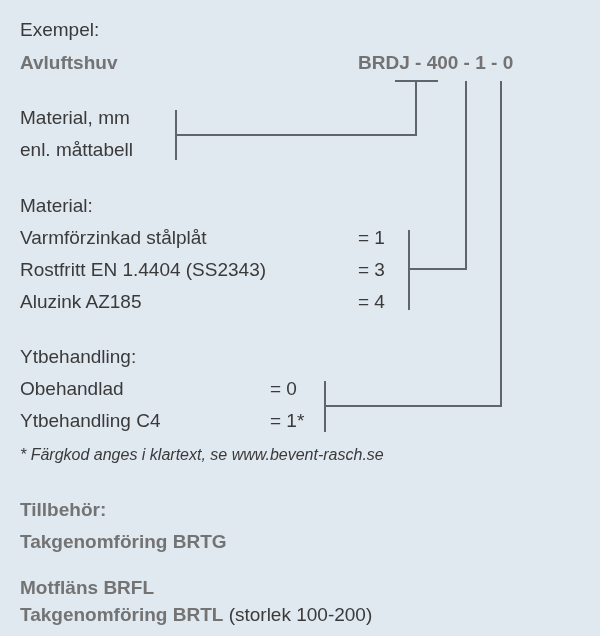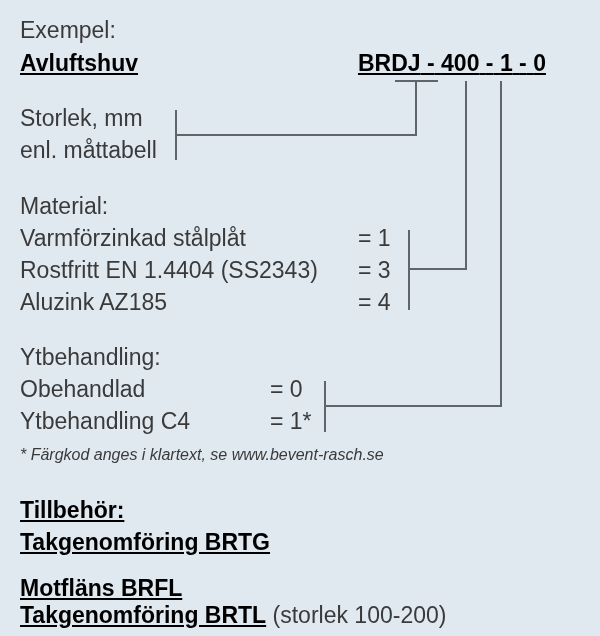--- a/index.html
+++ b/index.html
@@ -4,22 +4,22 @@
 <style>
   html, body { margin: 0; padding: 0; }
   body {
     width: 600px; height: 636px;
     background: #e0e8f0;
     position: relative;
     overflow: hidden;
     font-family: "Liberation Sans", "DejaVu Sans", sans-serif;
     color: #3a3a3a;
   }
-  .t { position: absolute; white-space: nowrap; font-size: 23px; line-height: 22px; }
-  .b { font-weight: bold; color: #000000; text-decoration: underline; }
+  .t { position: absolute; white-space: nowrap; font-size: 19px; line-height: 22px; }
+  .b { font-weight: bold; color: #737373; }
   .it { font-style: italic; font-size: 16px; text-align: right; }
   .ln { position: absolute; background: #5f656b; }
   .v { width: 2px; }
   .h { height: 2px; }
 </style>
 </head>
 <body>
 
 <div class="t" style="left:20px; top:19px;">Exempel:</div>
 <div class="t b" style="left:20px; top:52px;">Avluftshuv</div>
@@ -27,21 +27,21 @@
 <div class="t b" style="left:310px; top:52px;margin-left:48px;">
   <span>BRDJ</span>
   <span>-</span>
   <span>400</span>
   <span>-</span>
   <span>1</span>
   <span>-</span>
   <span>0</span>
 </div>
 
-<div class="t" style="left:20px; top:107px;">Storlek, mm</div>
+<div class="t" style="left:20px; top:107px;">Material, mm</div>
 <div class="t" style="left:20px; top:139px;">enl. måttabell</div>
 
 <div class="t" style="left:20px; top:195px;">Material:</div>
 <div class="t" style="left:20px; top:227px;text-align:right;">Varmförzinkad stålplåt</div>
 <div class="t" style="left:358px; top:227px;">= 1</div>
 <div class="t" style="left:20px; top:259px;">Rostfritt EN 1.4404 (SS2343)</div>
 <div class="t" style="left:358px; top:259px;">= 3</div>
 <div class="t" style="left:20px; top:291px;">Aluzink AZ185</div>
 <div class="t" style="left:358px; top:291px;">= 4</div>
 

